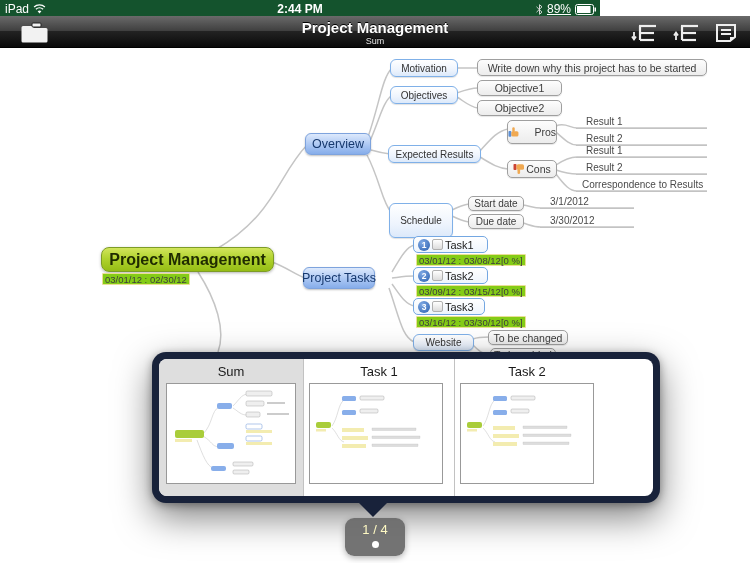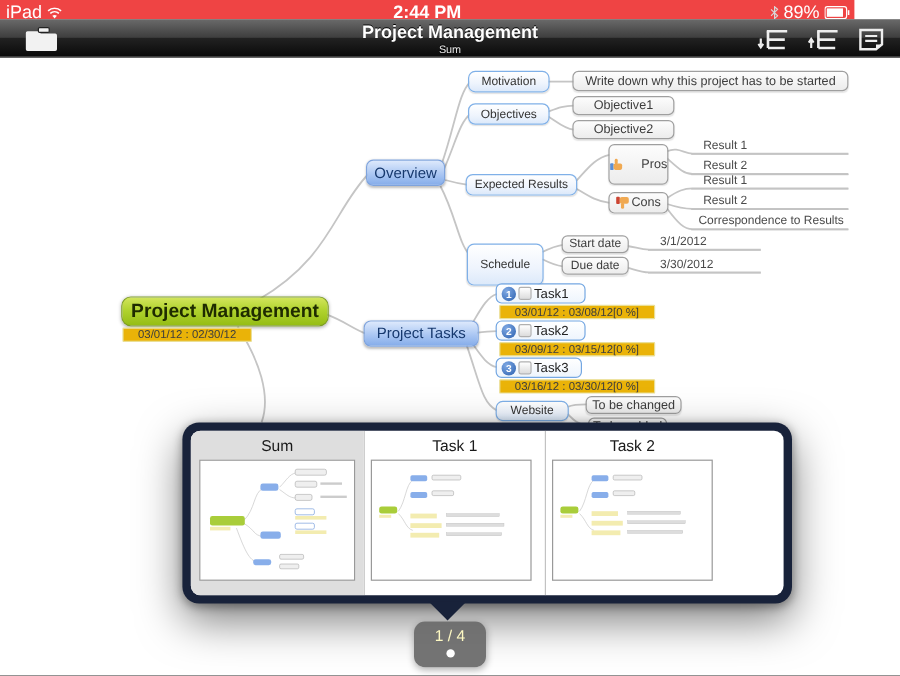--- a/index.html
+++ b/index.html
@@ -1,22 +1,22 @@
 <!DOCTYPE html>
 <html><head>
 <meta charset="utf-8">
 <style>
   * { margin:0; padding:0; box-sizing:border-box; }
   html,body { width:750px; height:563px; }
   body { font-family:"Liberation Sans", sans-serif; background:#000; position:relative; overflow:hidden; }
   #screen { position:absolute; inset:0; width:750px; height:563px; background:#fff; }
 
   
-  .statusbar { position:absolute; left:0; top:0; width:712px; height:16px; background:#ef4444;
-    color:#fff; font-size:15px; display:flex; align-items:center; }
+  .statusbar { position:absolute; left:0; top:0; width:600px; height:16px; background:#14532d;
+    color:#fff; font-size:12px; display:flex; align-items:center; }
   .sb-left { position:absolute; left:5px; top:2px; display:flex; align-items:center; gap:4px; }
   .sb-center { position:absolute; left:0; right:0; text-align:center; top:2px; font-weight:bold; }
   .sb-right { position:absolute; right:4px; top:2px; display:flex; align-items:center; gap:4px;text-decoration:underline; }
 
   
   .navbar { position:absolute; left:0; top:16px; width:750px; height:32px;
     background:linear-gradient(#6a6a6a 0%, #3e3e3e 49%, #222 50%, #0a0a0a 100%);
     border-bottom:1px solid #000; }
   .nav-title { position:absolute; left:0; right:0; top:3px; text-align:center; color:#fff;
     font-size:15px; font-weight:bold; text-shadow:0 -1px 0 #000; }
@@ -33,22 +33,22 @@
     box-shadow:0 1px 2px rgba(0,0,0,.25); }
   .topic-sub { background:linear-gradient(#ffffff 0%, #eef4fd 60%, #dcE9fa 100%);
     border:1.5px solid #7fb0e8; border-radius:6px; color:#333; font-size:10px;
     box-shadow:0 1px 1px rgba(0,0,0,.12); }
   .note-box { background:linear-gradient(#fdfdfd 0%, #ececec 100%);
     border:1px solid #9f9f9f; border-radius:5px; color:#3c3c3c; font-size:10.5px;
     box-shadow:0 1px 1px rgba(0,0,0,.10); }
   .root-node { background:linear-gradient(#d2e55c 0%, #b1d32f 45%, #95bd15 100%);
     border:1px solid #7d9c26; border-radius:8px; color:#1f2b00; font-size:16px; font-weight:bold;
     box-shadow:0 1px 3px rgba(0,0,0,.3); }
-  .date-label { background:#eab308; border:1px solid #eadf96; color:#3d3d3d;
-    font-size:9.5px; border-radius:1px; padding:0 12px; }
+  .date-label { background:#84cc16; border:1px solid #eadf96; color:#3d3d3d;
+    font-size:9.5px; border-radius:1px; padding:0 2px; }
   .task-box { background:linear-gradient(#ffffff 0%, #eef5fd 100%); border:1.5px solid #74a7e2;
     border-radius:5px; color:#222; font-size:11px; justify-content:flex-start; padding:0 4px; gap:2px; }
   .numbadge { width:12px; height:12px; border-radius:50%; background:radial-gradient(circle at 35% 30%, #7fa9e4, #2a5fae);
     color:#fff; font-size:8.5px; font-weight:bold; display:inline-flex; align-items:center; justify-content:center; }
   .checkbox { width:11px; height:11px; border:1px solid #b0b0b0; border-radius:2px;
     background:linear-gradient(#ffffff,#dcdcdc); display:inline-block; }
   .leaf { position:absolute; border-bottom:1.5px solid #c3c3c3; font-size:10px; color:#4a4a4a;
     height:14px; line-height:13px; padding-left:10px; z-index:2; cursor:pointer; white-space:nowrap; }
 
   
@@ -193,21 +193,21 @@
   <div class="node note-box" style="left:477px; top:80px; width:85px; height:16px;">
     <span>Objective1</span>
   </div>
   <div class="node note-box" style="left:477px; top:100px; width:85px; height:16px;">
     <span>Objective2</span>
   </div>
 
   <div class="node topic-sub" style="left:388px; top:145px; width:93px; height:18px;">
     <span>Expected Results</span>
   </div>
-  <div class="node note-box" style="left:507px; top:120px; width:50px; height:34px; gap:15px;">
+  <div class="node note-box" style="left:507px; top:120px; width:50px; height:24px; gap:15px;">
     <svg class="icon-svg" width="12" height="12" viewBox="0 0 12 12">
       <rect x="0.5" y="5" width="3" height="6" rx="0.8" fill="#5b8fd6"></rect>
       <rect x="4.5" y="1" width="2.6" height="5" rx="1.3" fill="#f0a952"></rect>
       <rect x="3.5" y="5.2" width="7.5" height="5.6" rx="1.6" fill="#f0a952"></rect>
     </svg>
     <span>Pros</span>
   </div>
   <div class="node note-box" style="left:507px; top:160px; width:50px; height:18px; gap:1px;">
     <svg class="icon-svg" width="12" height="12" viewBox="0 0 12 12">
       <rect x="0.5" y="1" width="3" height="6" rx="0.8" fill="#cc4433"></rect>
@@ -242,21 +242,21 @@
   <div class="leaf" style="left:540px; top:195px; width:94px;">
     <span>3/1/2012</span>
   </div>
   <div class="node note-box" style="left:468px; top:214px; width:56px; height:15px; font-size:10px;">
     <span>Due date</span>
   </div>
   <div class="leaf" style="left:540px; top:214px; width:94px;">
     <span>3/30/2012</span>
   </div>
 
-  <div class="node topic-main" style="left:303px; top:267px; width:96px; height:22px;">
+  <div class="node topic-main" style="left:303px; top:267px; width:72px; height:22px;">
     <span>Project Tasks</span>
   </div>
 
   <div class="node task-box" style="left:413px; top:236px; width:75px; height:17px;">
     <span class="numbadge">1</span>
     <span class="checkbox"></span>
     <span>Task1</span>
   </div>
   <div class="node date-label" style="left:416px; top:254px; height:12px;">
     <span>03/01/12 : 03/08/12[0 %]</span>

